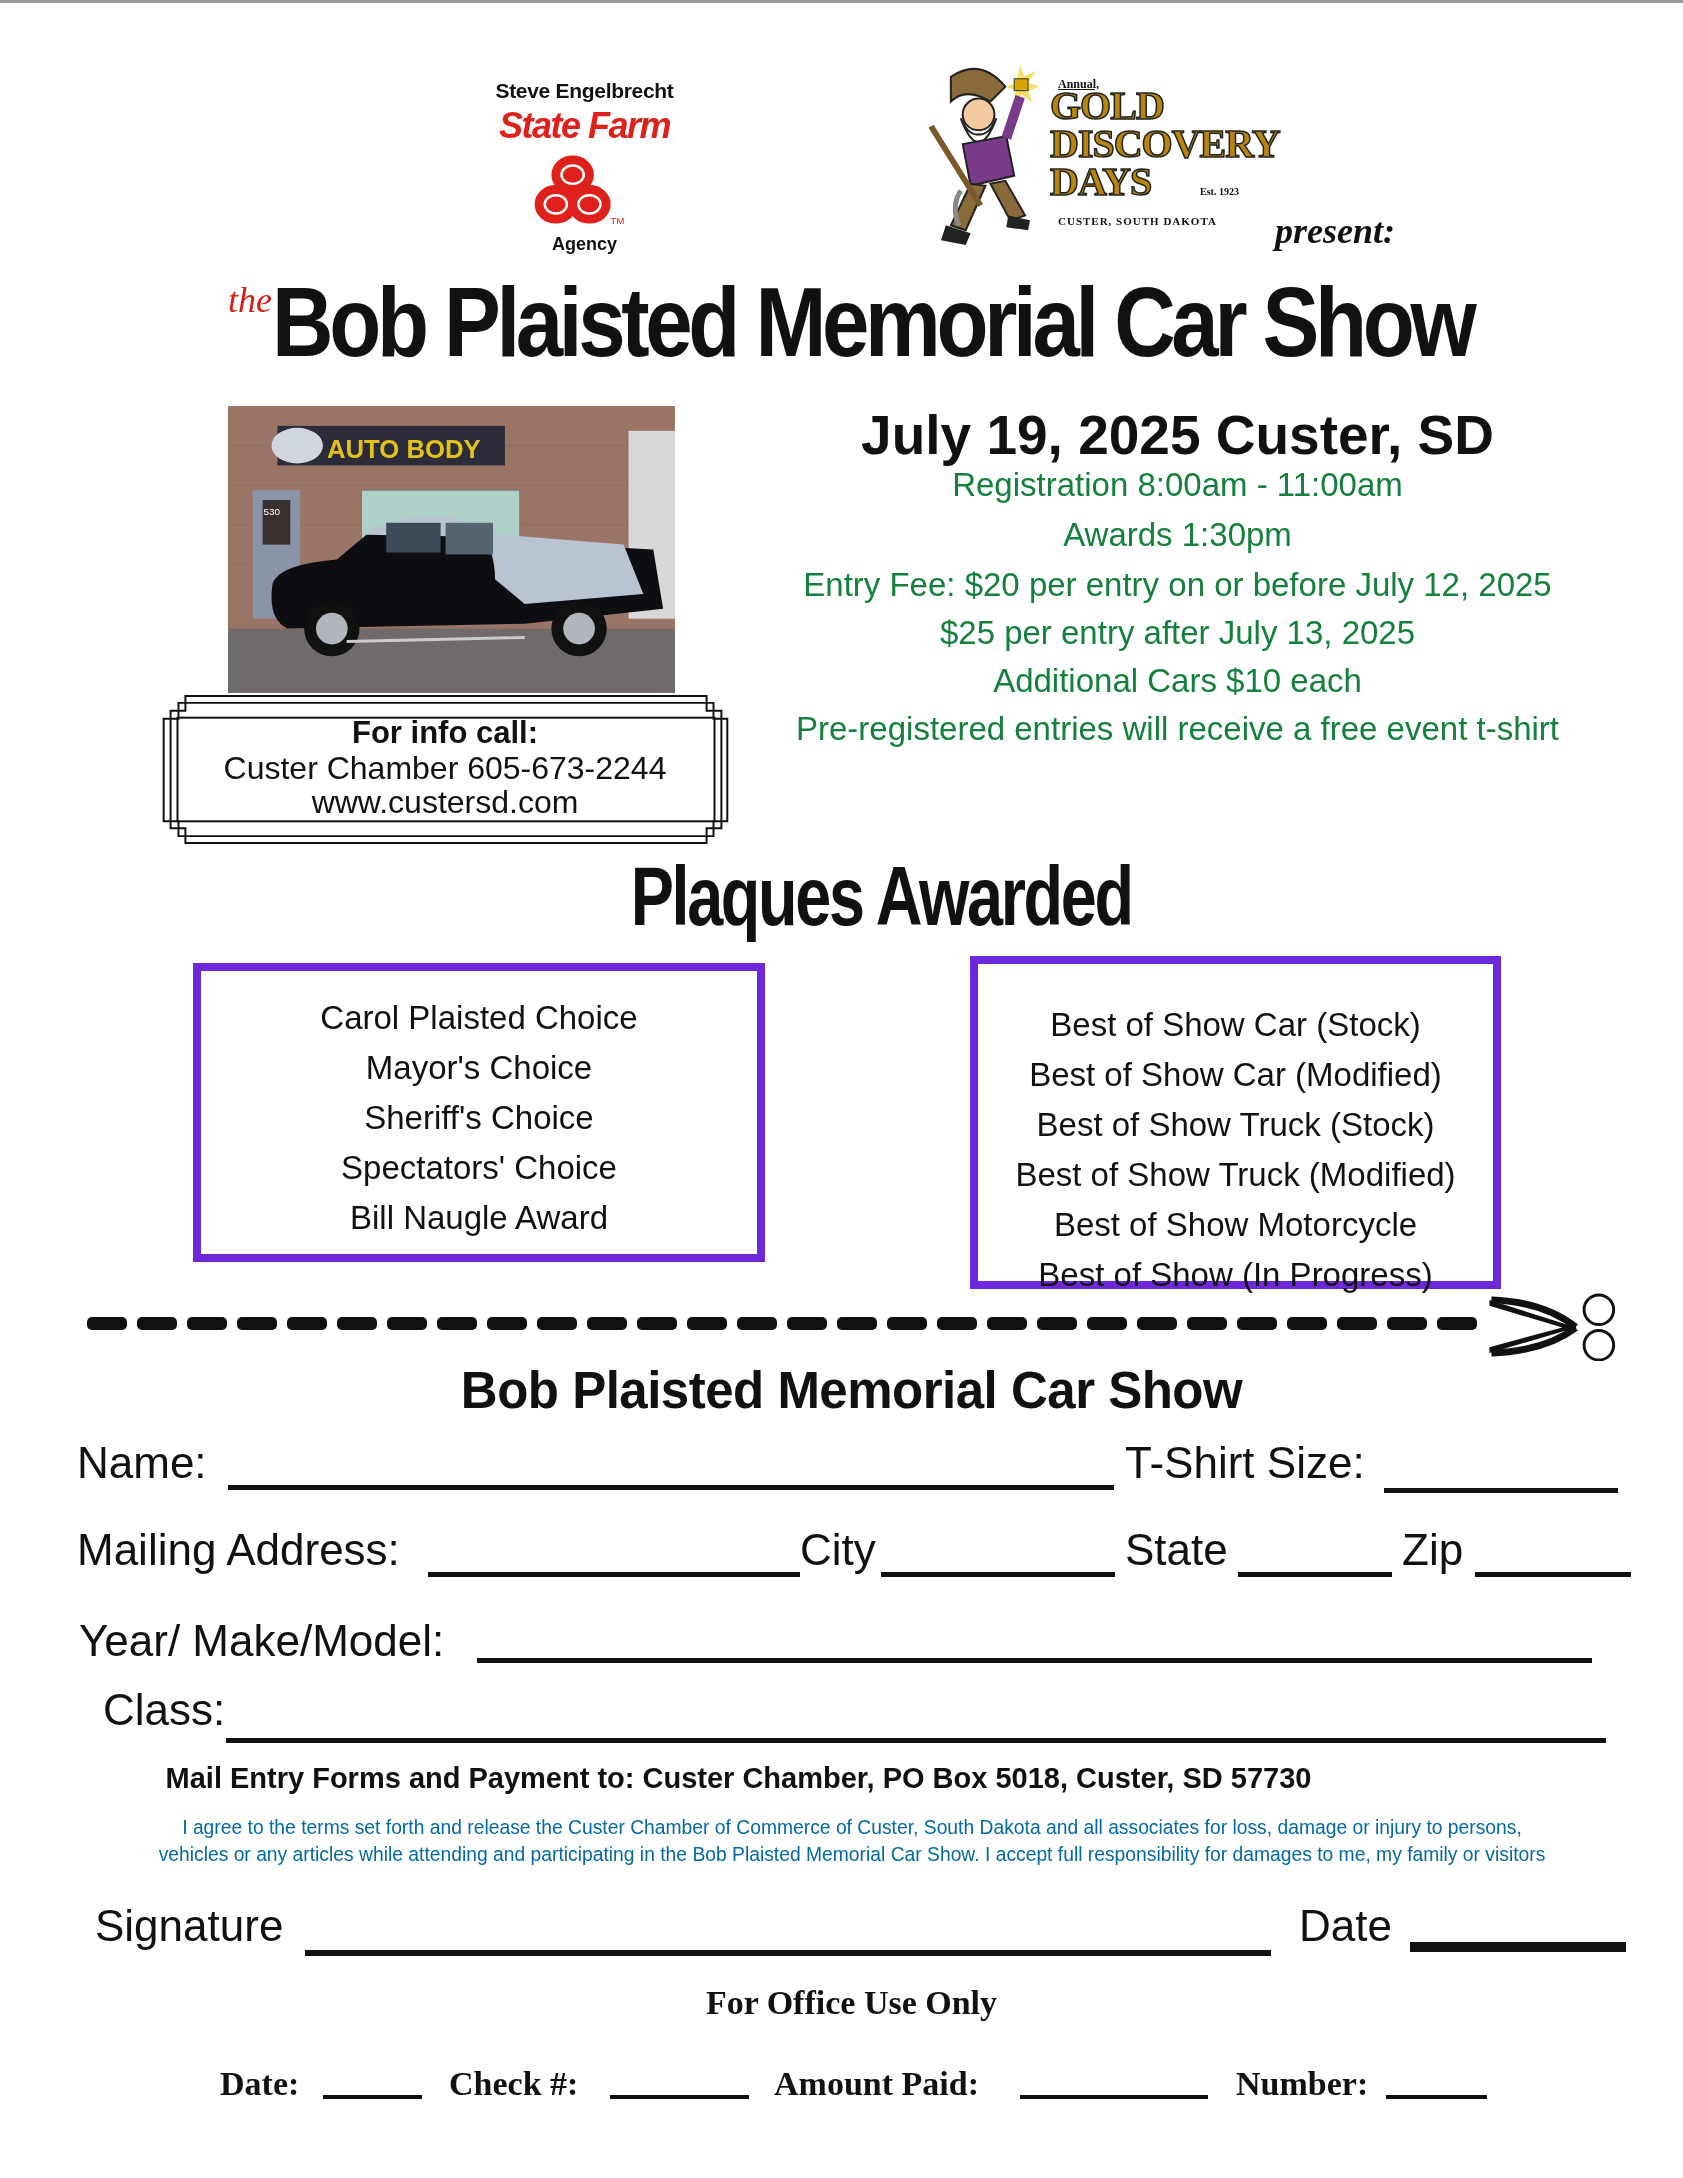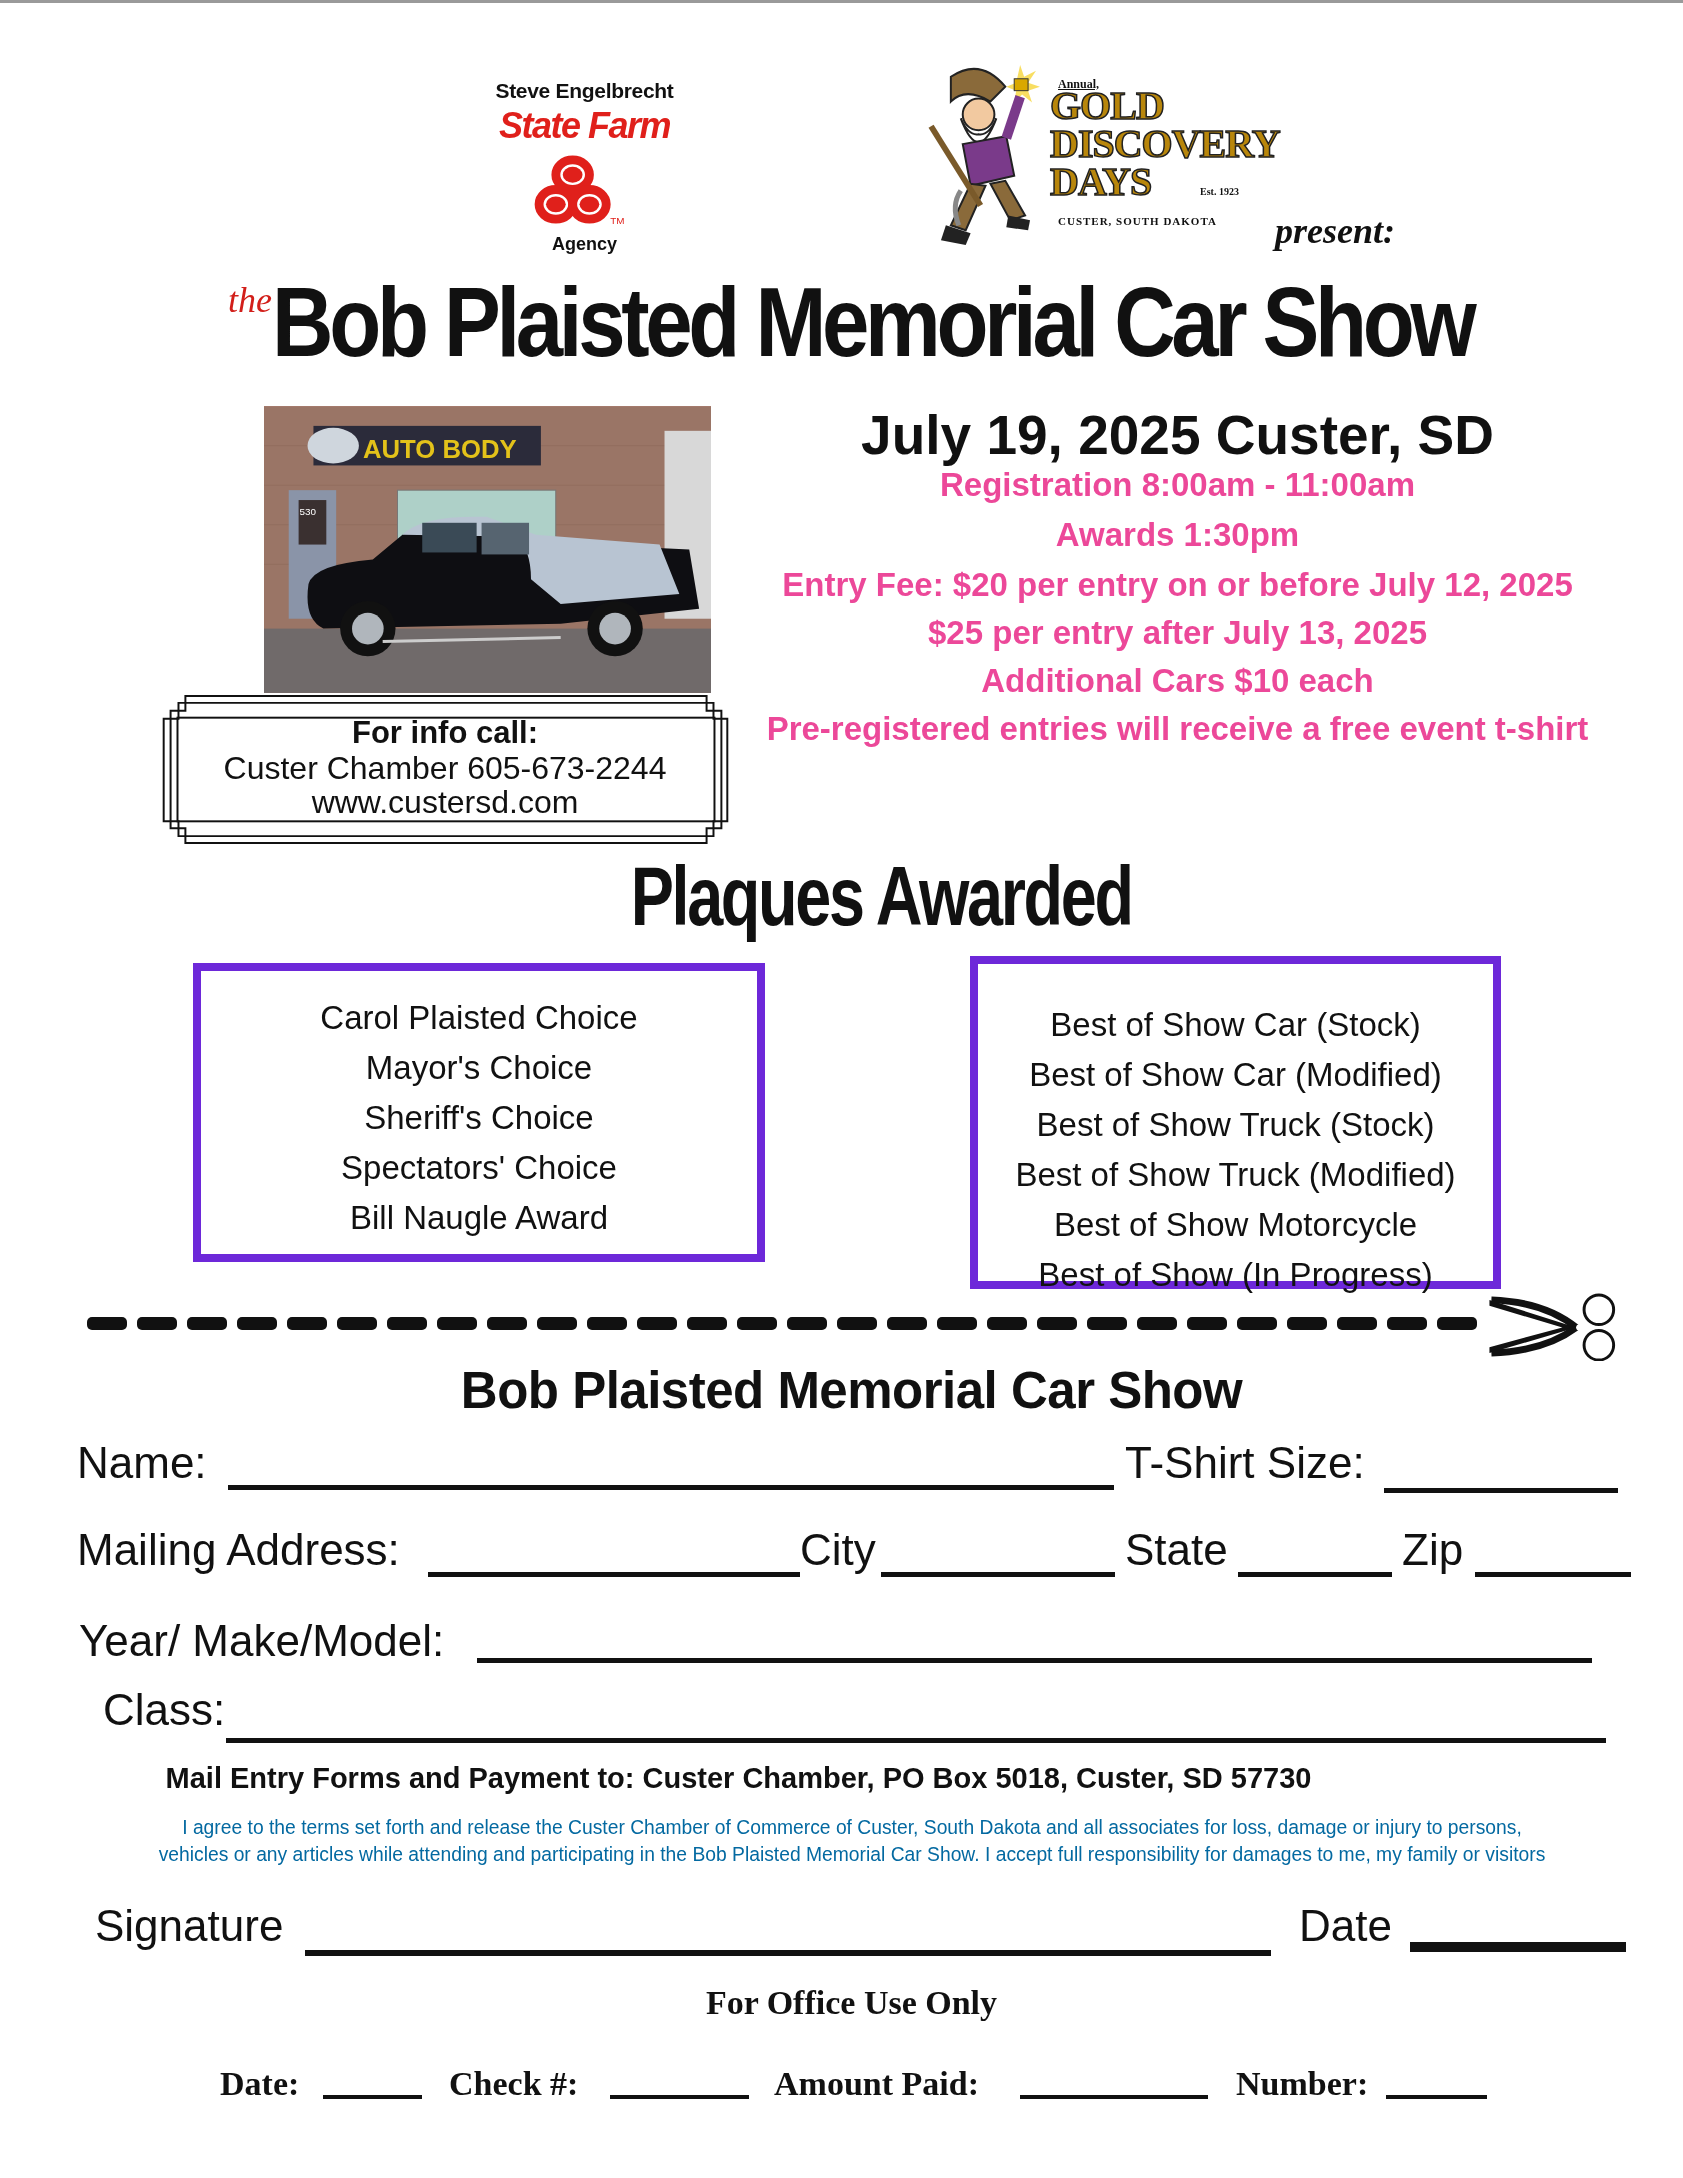--- a/index.html
+++ b/index.html
@@ -17,30 +17,30 @@
   .gdd .annual{position:absolute;left:147px;top:20px;font-family:"Liberation Serif",serif;font-weight:bold;font-size:12px;text-decoration:underline;}
   .gdd .title{position:absolute;left:139px;top:30px;font-family:"Liberation Serif",serif;font-weight:bold;font-size:40px;line-height:38px;color:#b8860b;-webkit-text-stroke:1.5px #222;letter-spacing:-1px;}
   .gdd .est{position:absolute;left:289px;top:129px;font-family:"Liberation Serif",serif;font-size:10px;font-weight:bold;}
   .gdd .loc{position:absolute;left:147px;top:158px;font-family:"Liberation Serif",serif;font-weight:bold;font-size:11px;letter-spacing:1px;}
   .present{left:1275px;top:210px;font-family:"Liberation Serif",serif;font-style:italic;font-weight:bold;font-size:36px;}
   
   .main-title{left:228px;top:267px;width:1327px;white-space:nowrap;}
   .main-title .the{font-family:"Liberation Serif",serif;font-style:italic;color:#d21f1a;font-size:36px;vertical-align:top;position:relative;top:12px;}
   .main-title .t{font-family:"Liberation Sans",sans-serif;font-weight:bold;font-size:99px;letter-spacing:-5px;display:inline-block;transform:scaleX(0.86);transform-origin:left;line-height:109px;}
   
-  .photo{left:228px;top:406px;width:447px;height:287px;overflow:hidden;background:#fca5a5;margin-left:36px;}
+  .photo{left:228px;top:406px;width:447px;height:287px;overflow:hidden;background:#fca5a5;}
   
   .infobox{left:160px;top:693px;width:570px;height:153px;}
   .infobox .content{position:absolute;left:0;top:0;width:100%;text-align:center;}
   .infobox .h{font-weight:bold;font-size:31px;margin-top:22px;}
   .infobox .l{font-size:32px;line-height:34px;}
   
   .details{left:752px;top:401px;width:851px;text-align:center;}
   .details .date{font-weight:bold;font-size:55px;line-height:69px;}
-  .details .line{font-size:33px;line-height:48px;color:#ec4899;font-weight:bold;}
+  .details .line{font-size:33px;line-height:48px;color:#15803d;}
   
   .plaques-title{left:0;top:849px;width:1762px;text-align:center;}
   .plaques-title span{display:inline-block;font-weight:bold;font-size:83px;letter-spacing:-3px;transform:scaleX(0.78);}
   .awardbox{border:8px solid #6d28d9;box-sizing:border-box;text-align:center;}
   .awardbox .it{font-size:33px;line-height:50px;}
   .ab-left{left:193px;top:963px;width:572px;height:299px;padding-top:22px;}
   .ab-right{left:970px;top:956px;width:531px;height:333px;padding-top:36px;}
   
   .cutline{left:87px;top:1317px;width:1406px;height:14px;}
   .cutline .dash{position:absolute;top:0;width:40px;height:13px;background:#111;border-radius:5px;}

